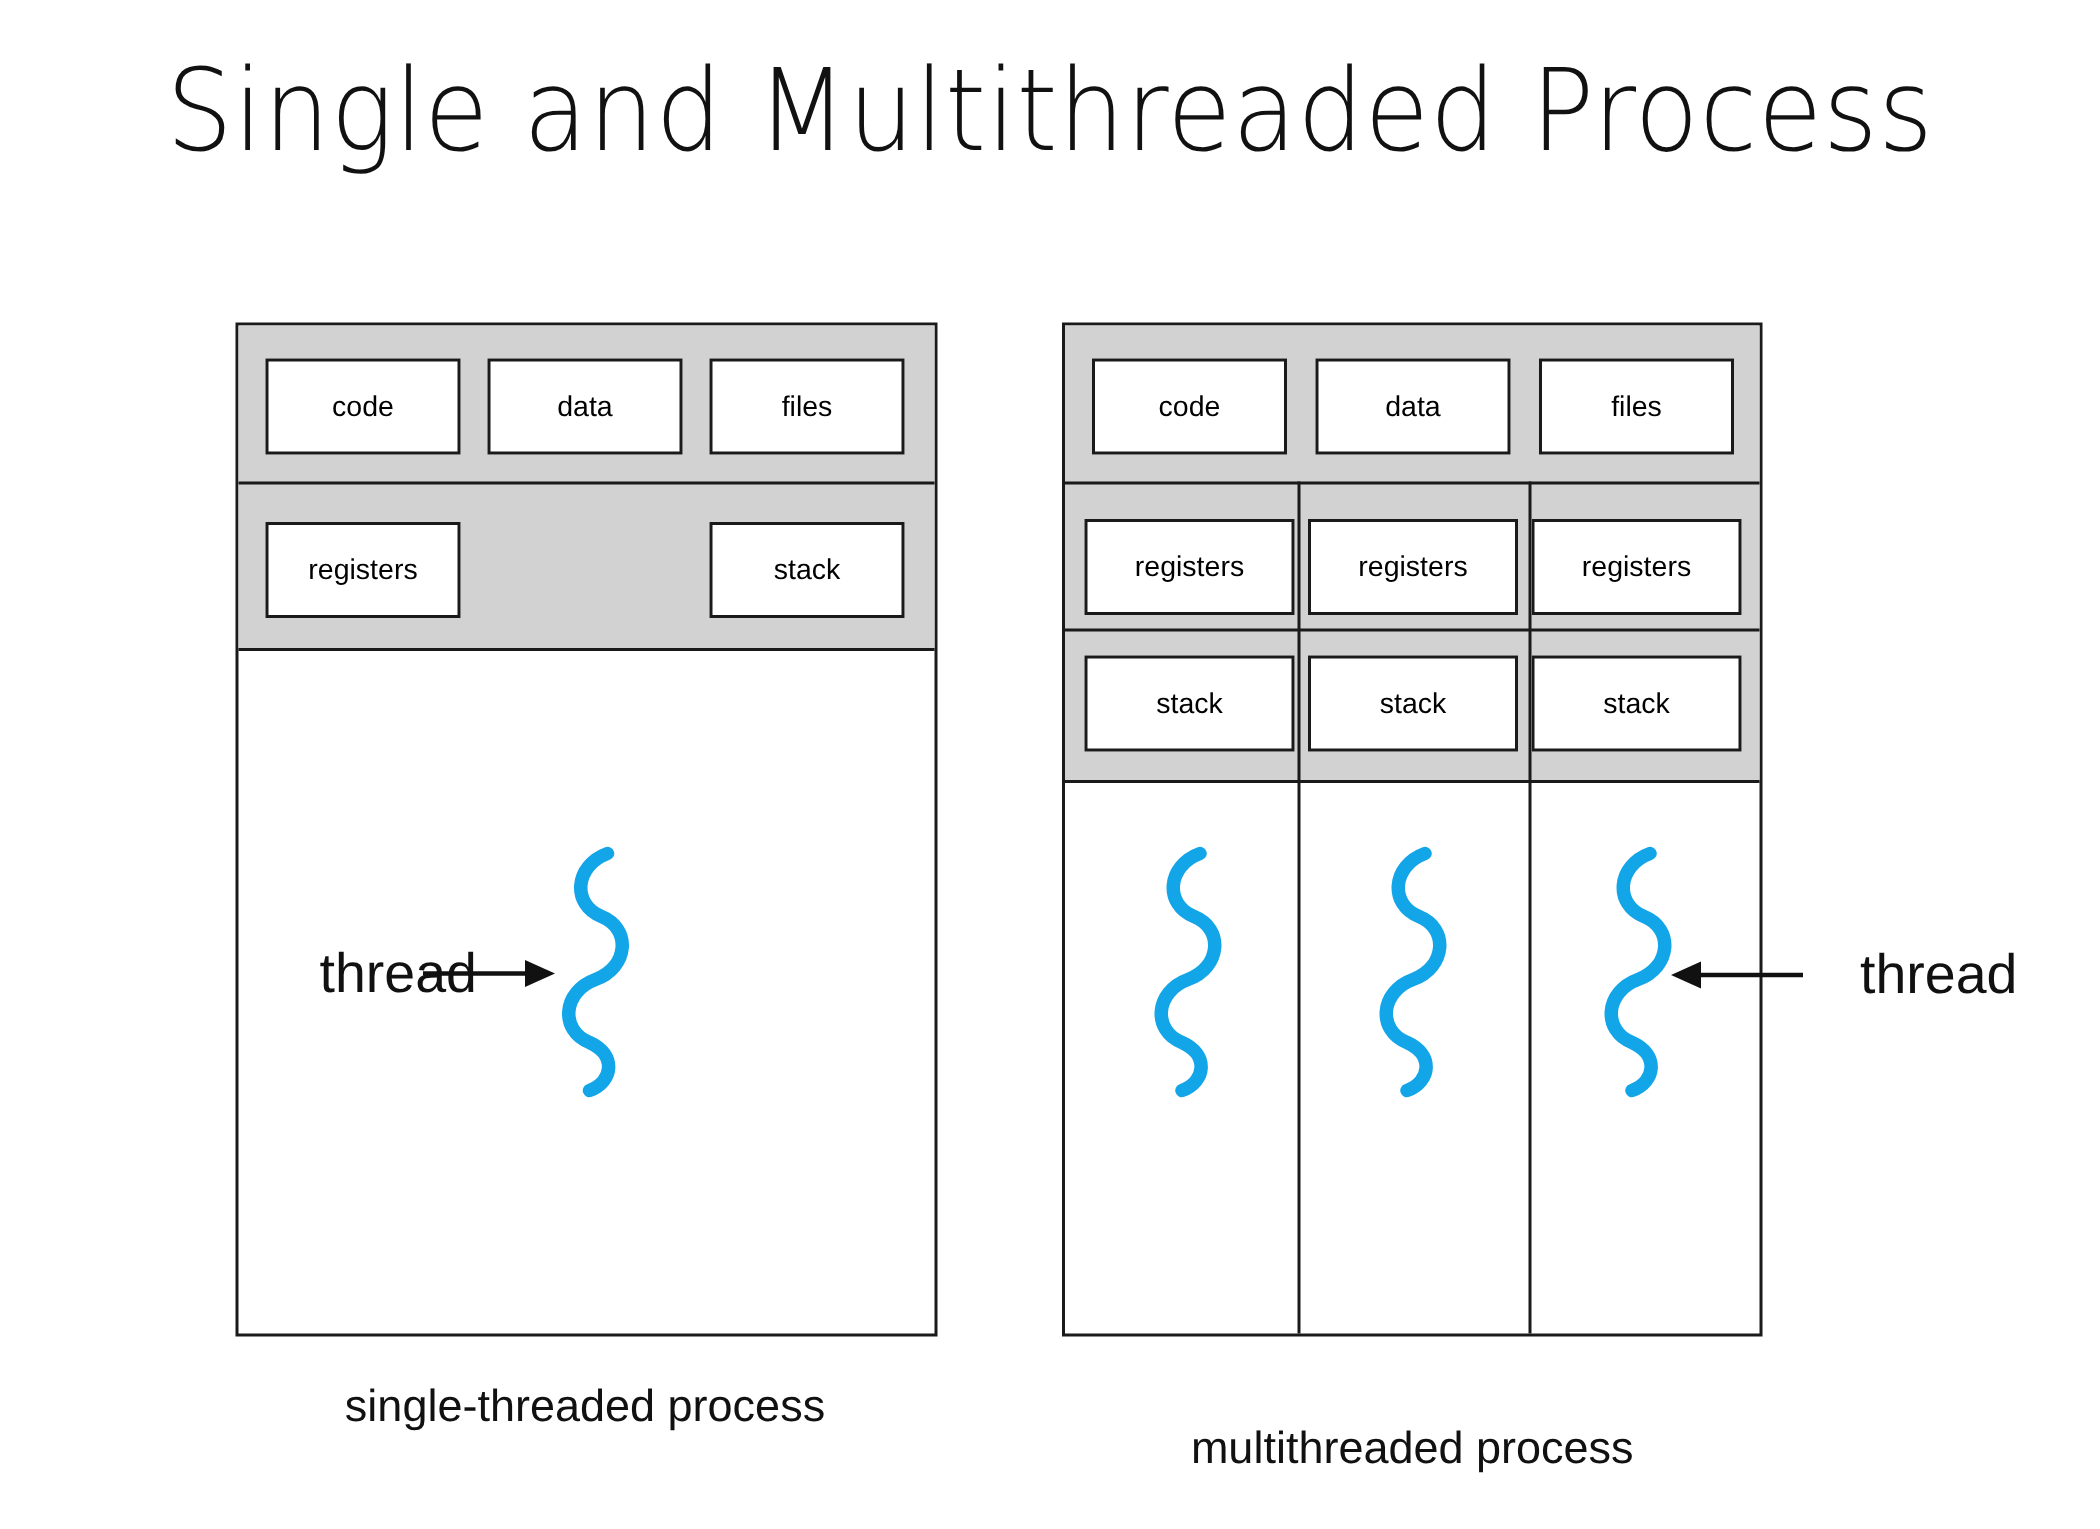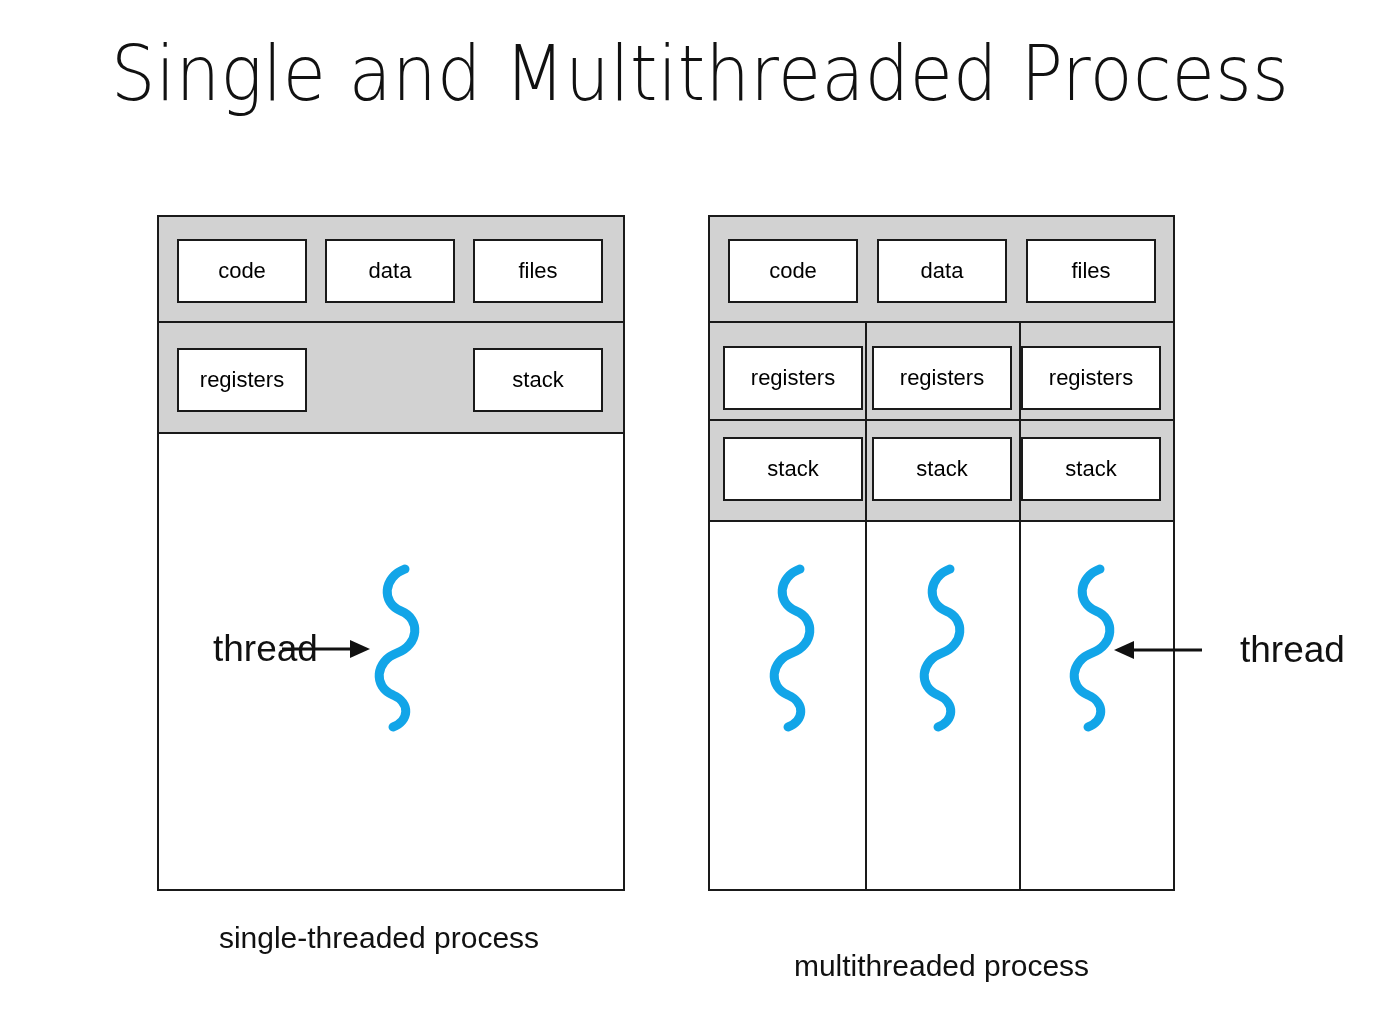--- a/index.html
+++ b/index.html
@@ -58,21 +58,21 @@
   }
   .cell-box {
     position: absolute;
     box-sizing: border-box;
     background: #ffffff;
     border: 2px solid #1a1a1a;
     display: flex;
     align-items: center;
     justify-content: center;
     font-family: "Liberation Sans", sans-serif;
-    font-size: 22px;
+    font-size: 19px;
     line-height: 1;
     color: #000000;
     white-space: nowrap;
   }
 
   
   .squiggle {
     position: absolute;
   }
 
@@ -125,21 +125,21 @@
     <path d="M42 6 C20 14, 18 40, 38 48 C58 56, 56 82, 34 90 C12 98, 10 124, 30 132 C48 140, 46 158, 30 164" fill="none" stroke="#12A5E8" stroke-width="9" stroke-linecap="round" stroke-linejoin="round"></path>
   </svg>
 
   <div class="annot-label" style="left:22px; top:415px;">thread</div>
   <svg class="arrow-svg" style="left:123px; top:418px;" width="90" height="28" viewBox="0 0 90 28">
     <line x1="0" y1="14" x2="72" y2="14" stroke="#111111" stroke-width="3"></line>
     <polygon points="88,14 68,5 68,23" fill="#111111"></polygon>
   </svg>
 </div>
 
-<div class="caption" style="left:145px; top:920px; width:468px;">single-threaded process</div>
+<div class="caption" style="left:156px; top:920px; width:468px;">single-threaded process</div>
 
 <div class="panel" style="left:708px; top:215px; width:467px; height:676px;">
 
   <div class="gray-band" style="left:0; top:0; width:463px; height:303px;"></div>
 
   <div class="hline" style="left:0; top:104px; width:463px;"></div>
   <div class="hline" style="left:0; top:202px; width:463px;"></div>
   <div class="hline" style="left:0; top:303px; width:463px;"></div>
 
   <div class="vline" style="left:155px; top:104px; height:568px;"></div>

